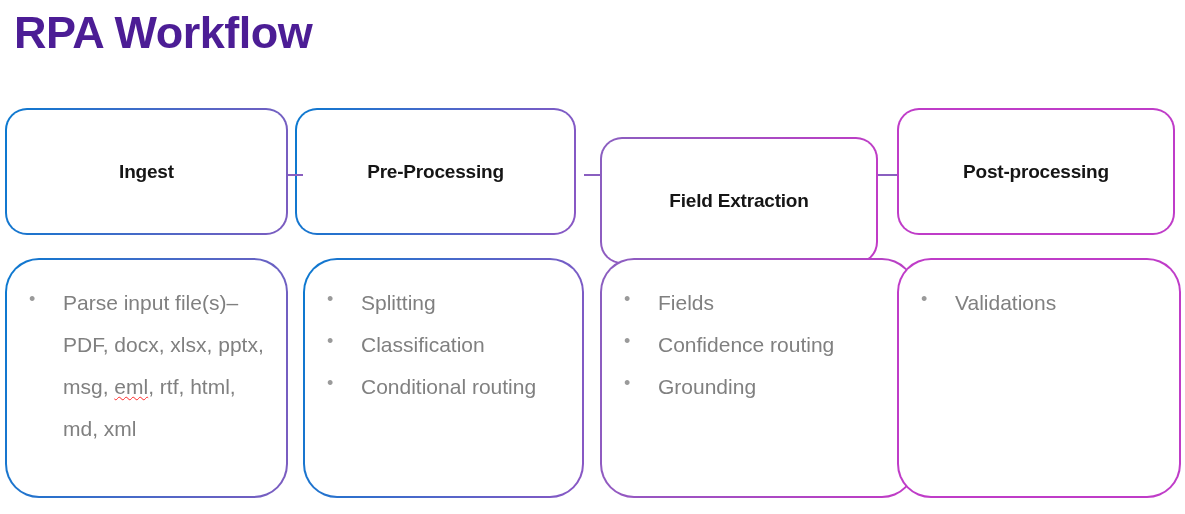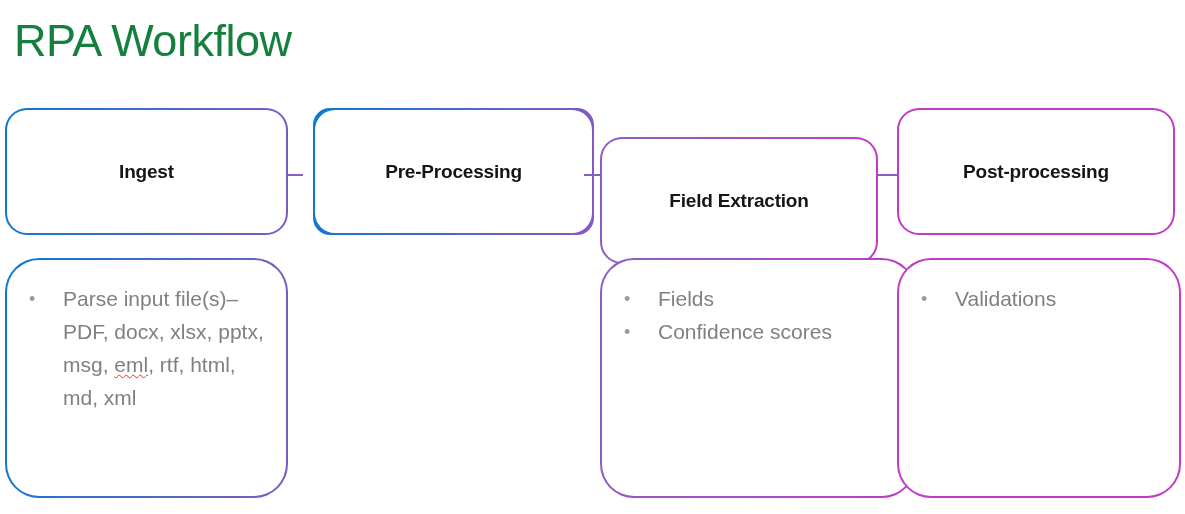--- a/index.html
+++ b/index.html
@@ -15,26 +15,25 @@
     font-family: "Liberation Sans", sans-serif;
     -webkit-font-smoothing: antialiased;
   }
 
   
   #page-title {
     position: absolute;
     left: 14px;
     top: 8px;
     font-size: 45px;
-    font-weight: 400;
-    color: #15803d;
+    font-weight: 700;
+    color: #4c1d95;
     letter-spacing: -0.5px;
     line-height: 1.1;
     white-space: nowrap;
-    margin-top: 8px;
   }
 
   
   #stage-row {
     position: absolute;
     left: 0;
     top: 108px;
     width: 1023px;
     height: 127px;
   }
@@ -107,21 +106,21 @@
   }
   ul.bullets {
     list-style: none;
     margin: 0;
     padding: 0;
   }
   ul.bullets li {
     position: relative;
     color: #808080;
     font-size: 21px;
-    line-height: 33px;
+    line-height: 42px;
     padding-left: 42px;
     margin: 0 0 0 0;
   }
   ul.bullets li::before {
     content: "\2022";
     position: absolute;
     left: 8px;
     top: 0;
     color: #9a9a9a;
     font-size: 18px;
@@ -137,21 +136,21 @@
 <body>
 
 <div id="page-title">RPA Workflow</div>
 
 <div id="stage-row">
     <div class="stage-box grad-border" style="left: 5px; width: 283px; background: linear-gradient(100deg, rgb(11, 121, 208) 0%, rgb(125, 92, 192) 100%);">
       <div class="inner">
         <span class="stage-label">Ingest</span>
       </div>
     </div>
-    <div class="stage-box grad-border" style="left: 313px; width: 281px; background: linear-gradient(100deg, rgb(11, 121, 208) 0%, rgb(139, 87, 196) 100%); border-radius: 17px;">
+    <div class="stage-box grad-border" style="left: 295px; width: 281px; background: linear-gradient(100deg, rgb(11, 121, 208) 0%, rgb(139, 87, 196) 100%);">
       <div class="inner">
         <span class="stage-label">Pre-Processing</span>
       </div>
     </div>
     <div class="stage-box grad-border" style="left: 600px; width: 278px; background: linear-gradient(100deg, rgb(138, 95, 192) 0%, rgb(194, 58, 198) 100%); margin-top: 29px;">
       <div class="inner">
         <span class="stage-label">Field Extraction</span>
       </div>
     </div>
     <div class="stage-box grad-border" style="left: 897px; width: 278px; background: linear-gradient(100deg, rgb(191, 60, 200) 0%, rgb(191, 60, 200) 100%); align-items: flex-end;">
@@ -162,25 +161,35 @@
   </div>
 
 <div id="detail-row">
     <div class="detail-box" style="left: 5px; width: 283px; background: linear-gradient(100deg, rgb(11, 121, 208) 0%, rgb(125, 92, 192) 100%);">
       <div class="inner">
         <ul class="bullets">
           <li>Parse input file(s)– PDF, docx, xlsx, pptx, msg, <span class="misspelled">eml</span>, rtf, html, md, xml</li>
         </ul>
       </div>
     </div>
+    <div class="detail-box" style="left: 303px; width: 281px; background: linear-gradient(100deg, rgb(11, 121, 208) 0%, rgb(139, 87, 196) 100%);">
+      <div class="inner">
+        <ul class="bullets">
+          <li>Splitting</li>
+          <li>Classification</li>
+          <li>Conditional routing</li>
+        </ul>
+      </div>
+    </div>
     <div class="detail-box" style="left: 600px; width: 316px; background: linear-gradient(100deg, rgb(138, 95, 192) 0%, rgb(194, 58, 198) 100%);">
       <div class="inner">
         <ul class="bullets">
           <li>Fields</li>
-          <li>Confidence scores</li>
+          <li>Confidence routing</li>
+          <li>Grounding</li>
         </ul>
       </div>
     </div>
     <div class="detail-box" style="left: 897px; width: 284px; background: linear-gradient(100deg, rgb(191, 60, 200) 0%, rgb(191, 60, 200) 100%);">
       <div class="inner">
         <ul class="bullets">
           <li>Validations</li>
         </ul>
       </div>
     </div>

